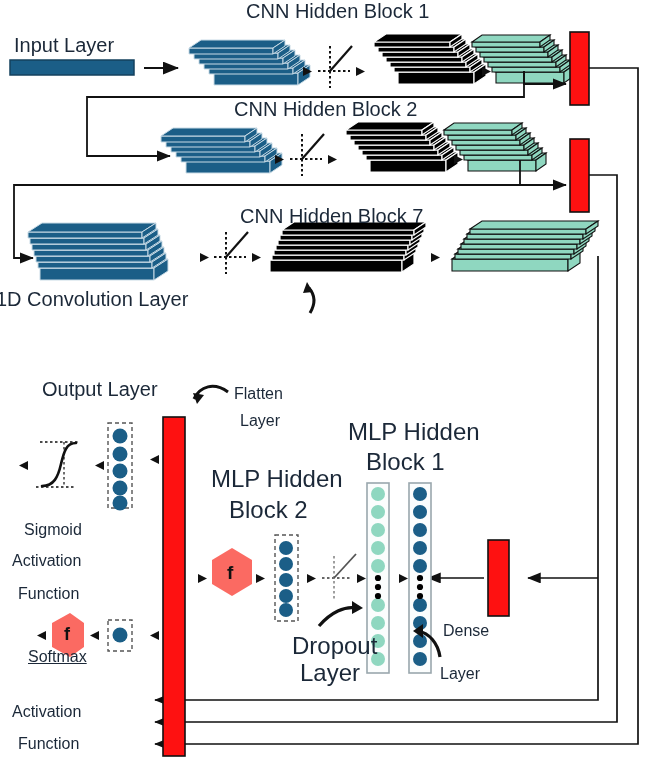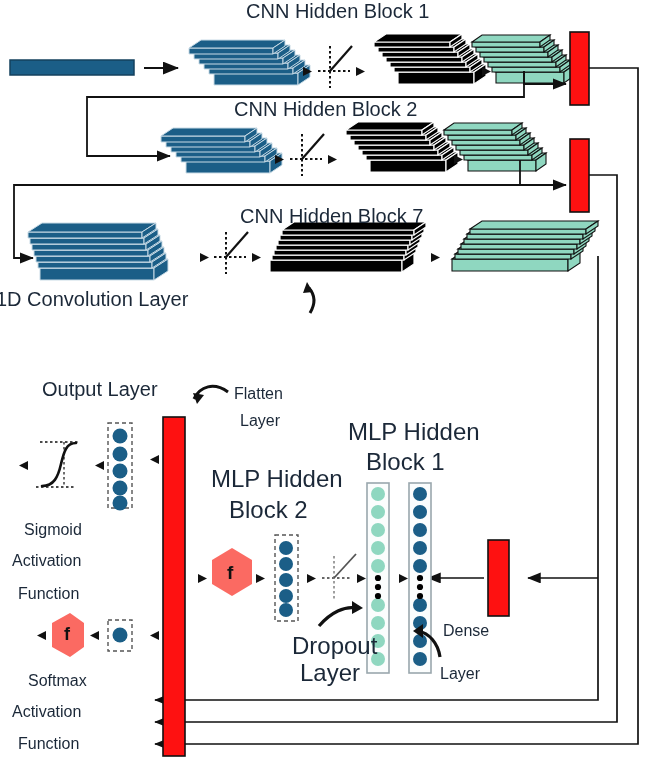--- a/index.html
+++ b/index.html
@@ -439,20 +439,21 @@
   <path d="M352,601 l11,7 l-11,6 z" fill="#111"></path>
 
   <path d="M440,657 C438,643 429,633 418,631" fill="none" stroke="#111" stroke-width="3.2"></path>
   <path d="M423,624 l-10,7 l10,7 z" fill="#111"></path>
 
   <path d="M310,313 C316,303 315,295 309,288" fill="none" stroke="#111" stroke-width="3"></path>
   <path d="M303,293 l4,-11 l6,10 z" fill="#111"></path>
 </svg>
 
 <div class="lbl t20" style="left:246px;top:0px;">CNN Hidden Block 1</div>
+<div class="lbl t20" style="left:14px;top:34px;">Input Layer</div>
 <div class="lbl t20" style="left:234px;top:98px;">CNN Hidden Block 2</div>
 <div class="lbl t20" style="left:240px;top:205px;">CNN Hidden Block 7</div>
 
 <div class="lbl t20" style="left:-4px;top:288px;">1D Convolution Layer</div>
 
 <div class="lbl t20" style="left:42px;top:378px;">Output Layer</div>
 <div class="lbl t19" style="left:234px;top:385px;">Flatten</div>
 <div class="lbl t19" style="left:240px;top:412px;">Layer</div>
 
 <div class="lbl t18" style="left:348px;top:418px;">MLP Hidden</div>
@@ -464,20 +465,20 @@
 <div class="lbl t18" style="left:292px;top:632px;">Dropout</div>
 <div class="lbl t18" style="left:300px;top:659px;">Layer</div>
 
 <div class="lbl t19" style="left:443px;top:622px;">Dense</div>
 <div class="lbl t19" style="left:440px;top:665px;">Layer</div>
 
 <div class="lbl t19" style="left:24px;top:521px;">Sigmoid</div>
 <div class="lbl t19" style="left:12px;top:552px;">Activation</div>
 <div class="lbl t19" style="left:18px;top:585px;">Function</div>
 
-<div class="lbl t19" style="left:28px;top:672px;">Softmax</div>
+<div class="lbl t19" style="left:28px;top:648px;text-decoration:underline;">Softmax</div>
 <div class="lbl t19" style="left:12px;top:703px;">Activation</div>
 <div class="lbl t19" style="left:18px;top:735px;">Function</div>
 
 <div class="lbl" style="left:227px;top:562px;font-size:19px;font-weight:bold;color:#111;">f</div>
 <div class="lbl" style="left:64px;top:624px;font-size:18px;font-weight:bold;color:#111;">f</div>
 
 </div>
 
 </body></html>

